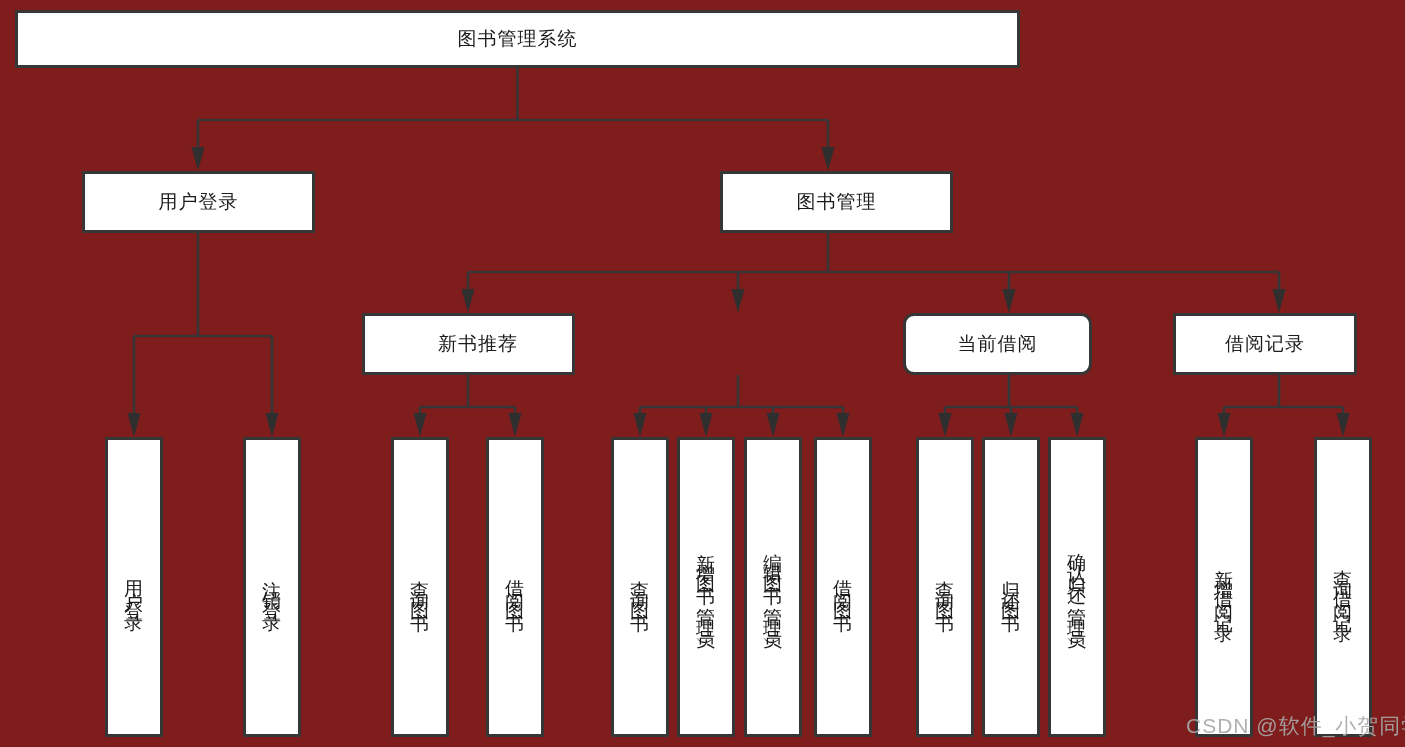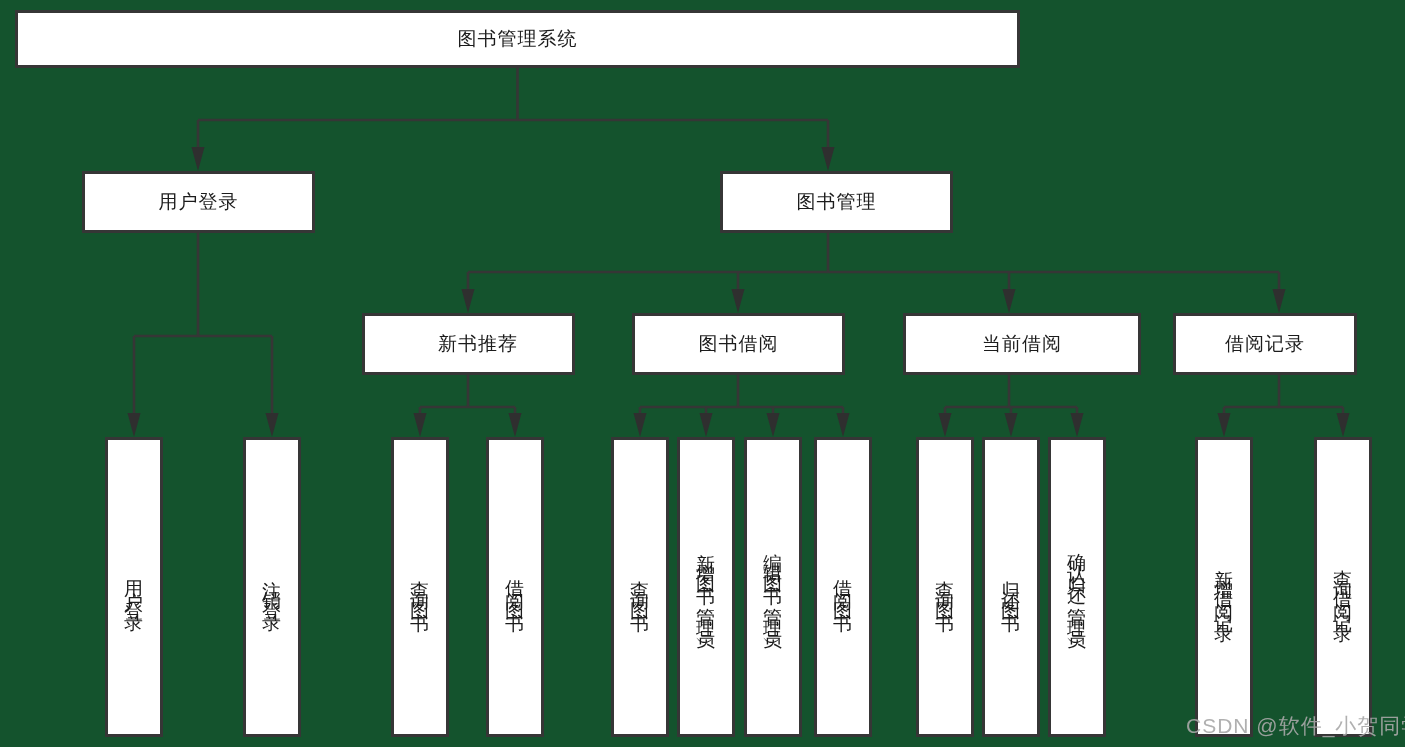--- a/index.html
+++ b/index.html
@@ -5,21 +5,21 @@
 <style>
   html, body {
     margin: 0; padding: 0;
     background: #ffffff;
     font-family: "Liberation Sans", "DejaVu Sans", sans-serif;
   }
   .stage {
     position: relative;
     width: 1405px;
     height: 747px;
-    background: #14532d;
+    background: #7f1d1d;
     overflow: hidden;
   }
   .box {
     position: absolute;
     box-sizing: border-box;
     border: 3px solid #363636;
     background: #ffffff;
     color: #1c1c1c;
     display: flex;
     align-items: center;
@@ -106,22 +106,21 @@
     <polygon points="1217.5,413 1230.5,413 1224,437"></polygon>
     <polygon points="1336.5,413 1349.5,413 1343,437"></polygon>
   </svg>
 
   <div class="box root" style="left:15px;top:10px;width:1005px;">图书管理系统</div>
 
   <div class="box h" style="left:82px;top:171px;width:233px;">用户登录</div>
   <div class="box h" style="left:712px;top:171px;width:233px;margin-left:8px;">图书管理</div>
 
   <div class="box h" style="left:362px;top:313px;width:213px;padding-left:19px;">新书推荐</div>
-  <div class="box h" style="left:632px;top:313px;width:213px;">图书借阅</div>
-  <div class="box h" style="left:903px;top:313px;width:238px;">当前借阅</div>
+  <div class="box h" style="left:903px;top:313px;width:189px;border-radius:11px;">当前借阅</div>
   <div class="box h" style="left:1173px;top:313px;width:184px;">借阅记录</div>
 
   <div class="box v" style="left:105px;">用户登录</div>
   <div class="box v" style="left:243px;">注销登录</div>
 
   <div class="box v" style="left:391px;">查询图书</div>
   <div class="box v" style="left:486px;">借阅图书</div>
 
   <div class="box v" style="left:611px;">查询图书</div>
   <div class="box v" style="left:677px;">新增图书（管理员）</div>

